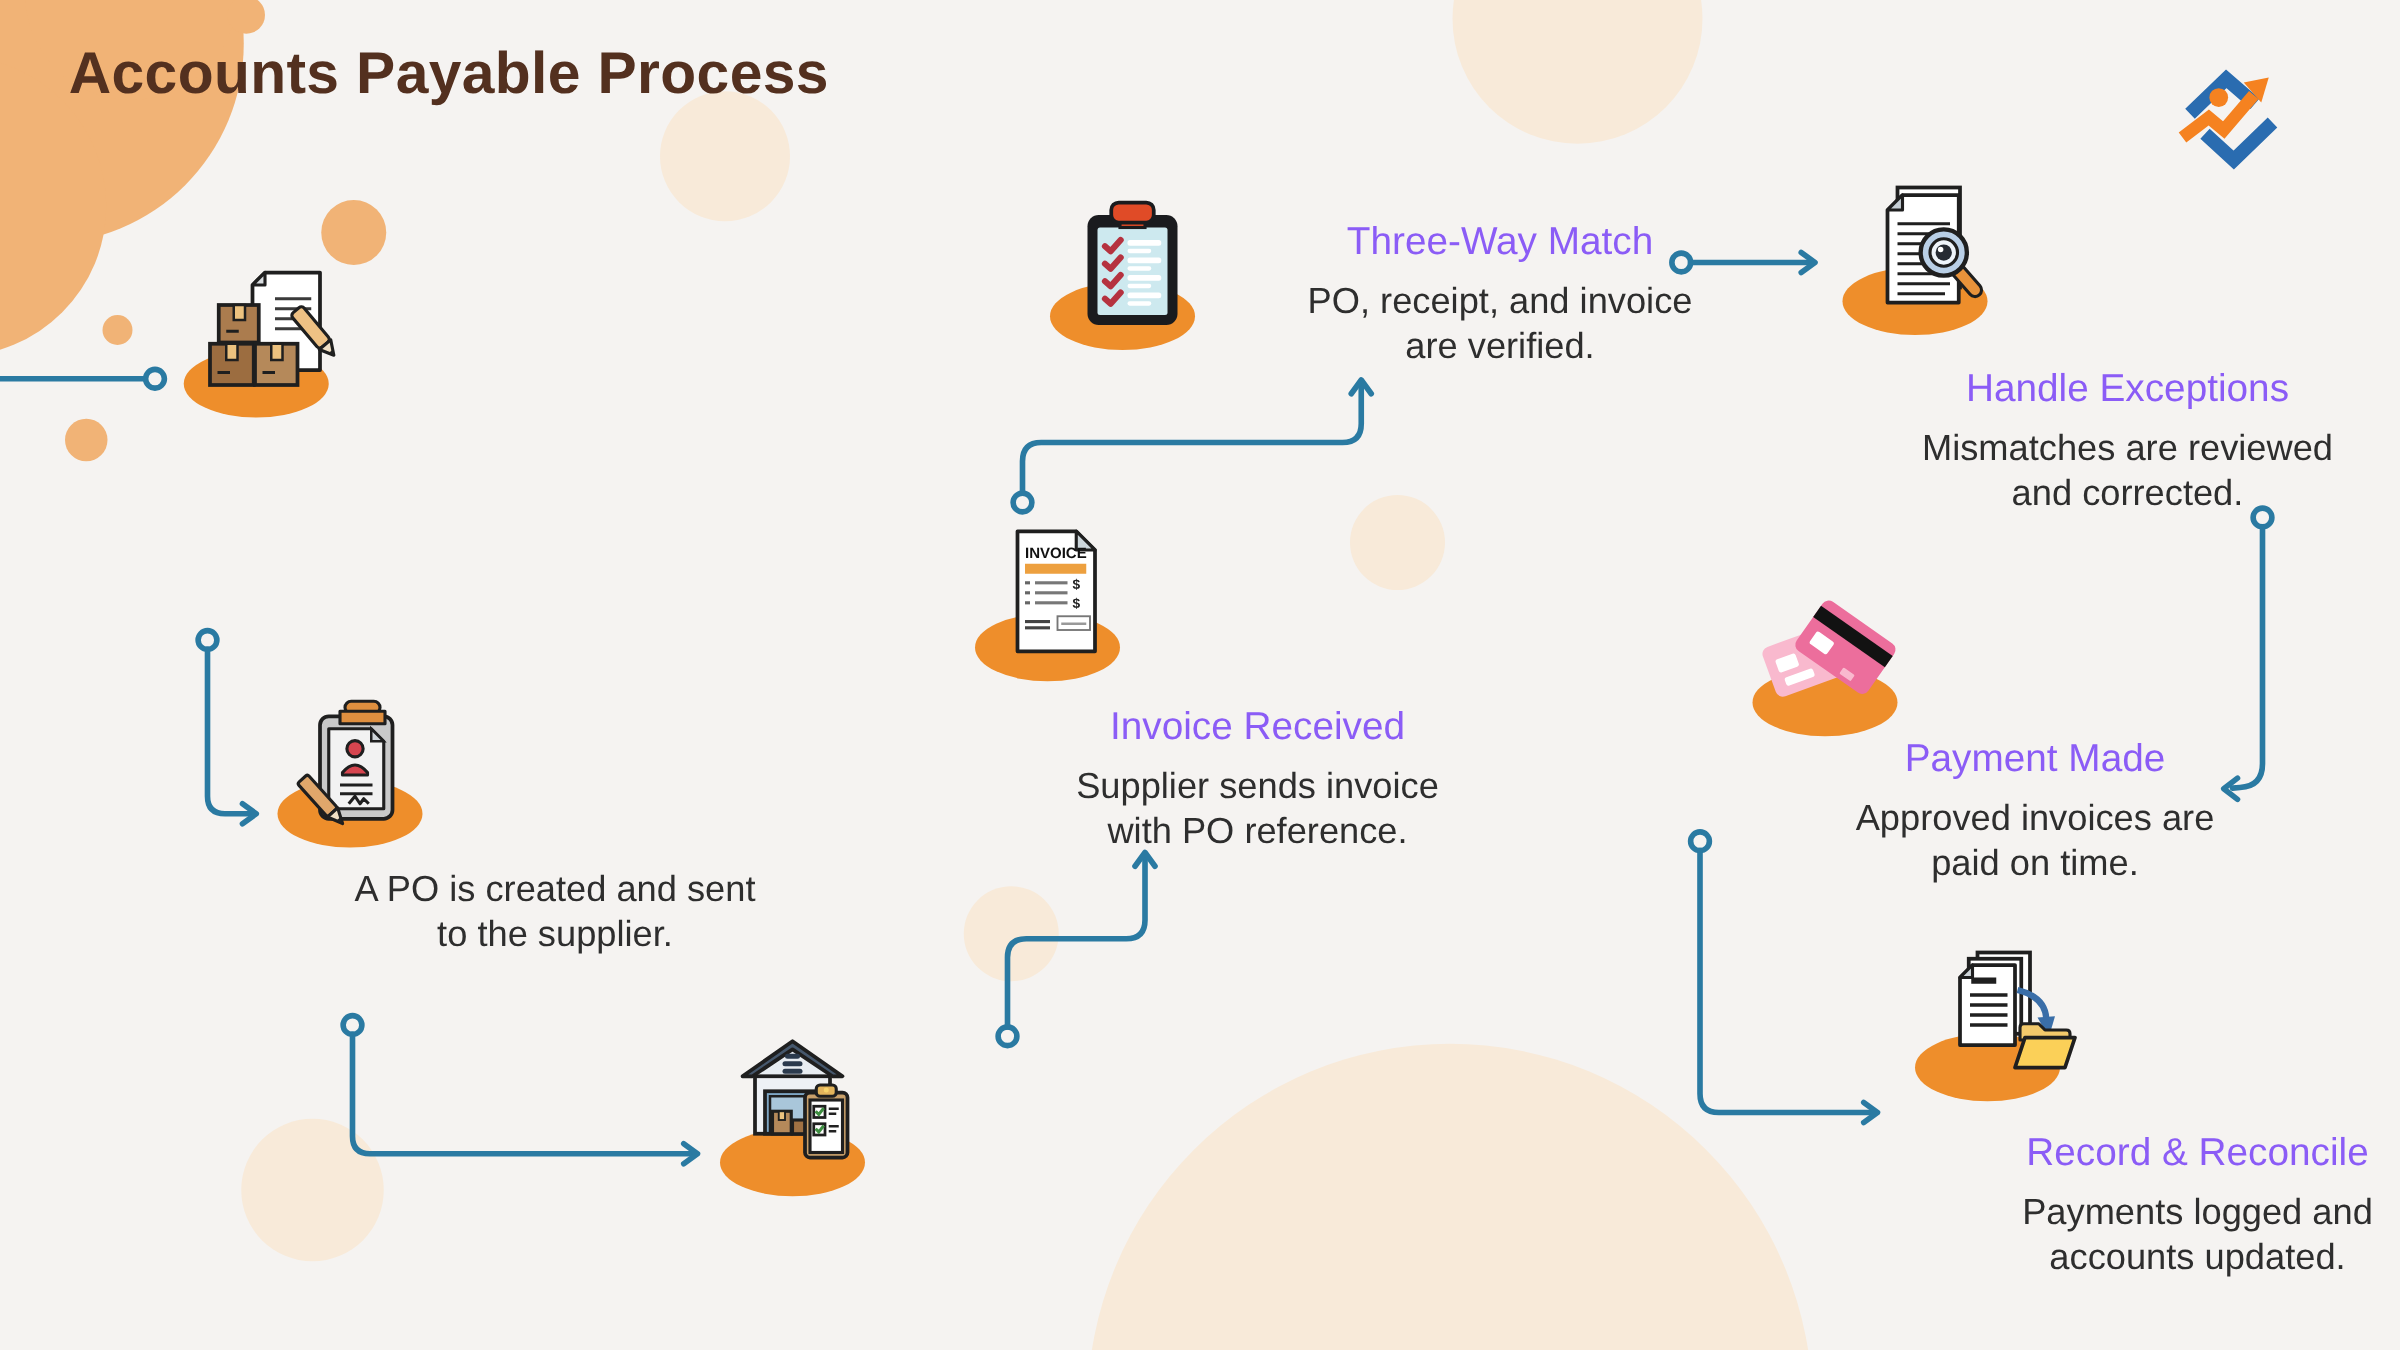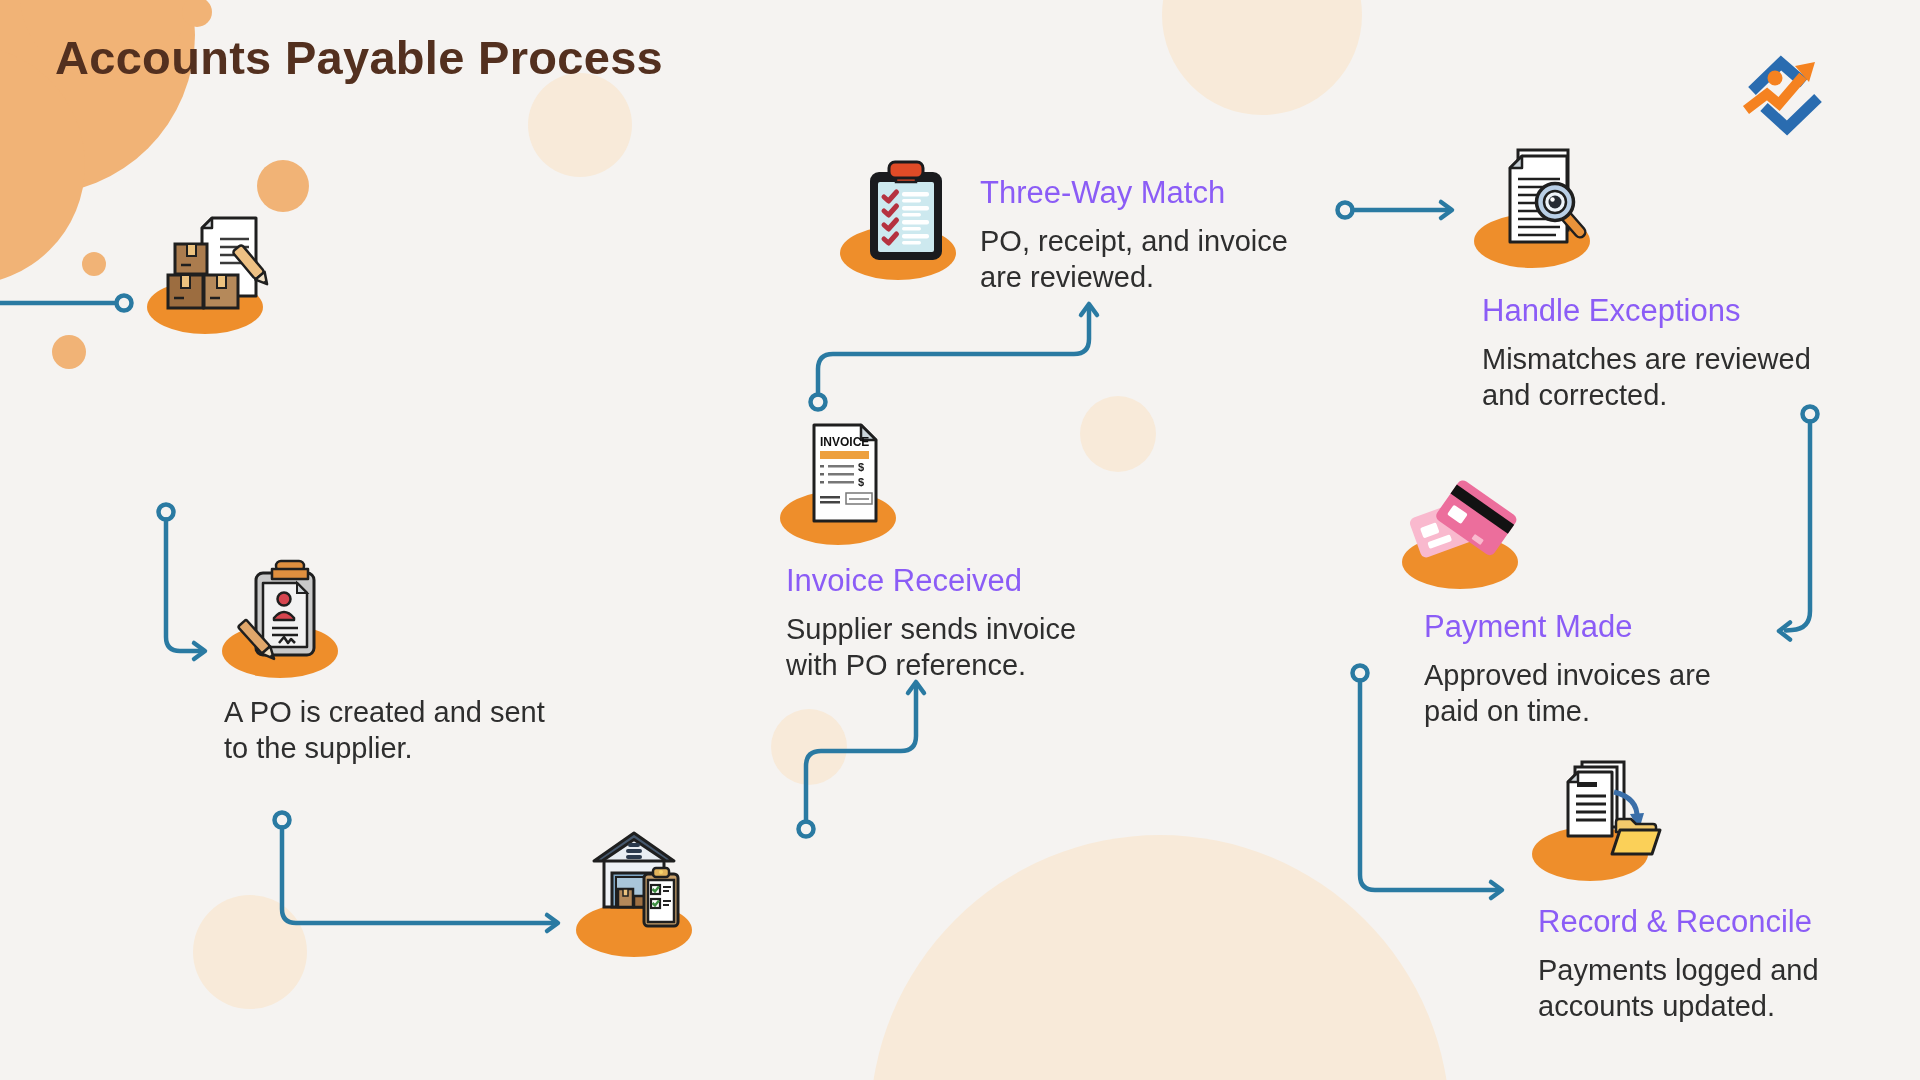--- a/index.html
+++ b/index.html
@@ -1,31 +1,31 @@
 <!DOCTYPE html>
 <html><head>
 <meta charset="utf-8">
 <style>
   html,body{margin:0;padding:0;background:#f5f3f1;}
   .stage{position:relative;width:1920px;height:1080px;background:#f5f3f1;overflow:hidden;
-         font-family:"Liberation Sans", sans-serif;}
+         font-family:"Liberation Sans", sans-serif;text-align:center;}
   .layer{position:absolute;left:0;top:0;width:1920px;height:1080px;}
   .page-title{position:absolute;left:55px;top:30px;font-size:47px;font-weight:700;
               color:#53301f;letter-spacing:.3px;margin:0;}
   .logo{position:absolute;left:1740px;top:50px;}
   .icon{position:absolute;width:160px;height:150px;}
   .s1-icon{left:125px;top:189px;} .s2-icon{left:200px;top:533px;}
   .s3-icon{left:554px;top:812px;} .s4-icon{left:758px;top:400px;}
   .s5-icon{left:818px;top:135px;} .s6-icon{left:1452px;top:123px;}
   .s7-icon{left:1380px;top:444px;} .s8-icon{left:1510px;top:736px;}
   .step-text{position:absolute;width:440px;}
   .s1-text{left:148px;top:350px;} .s2-text{left:224px;top:694px;}
   .s3-text{left:724px;top:849px;} .s4-text{left:786px;top:562px;}
   .s5-text{left:980px;top:174px;} .s6-text{left:1482px;top:292px;}
-  .s7-text{left:1408px;top:608px;margin-left:16px;} .s8-text{left:1538px;top:903px;}
+  .s7-text{left:1408px;top:588px;} .s8-text{left:1538px;top:903px;}
   .step-text h3{margin:0 0 11px 0;font-size:31px;line-height:38px;font-weight:400;
                 color:#8b5cf6;white-space:pre-line;}
   .step-text p{margin:0;font-size:29px;line-height:36px;color:#2e2e2e;white-space:pre-line;}
 </style>
 </head>
 <body>
 
 <div class="stage">
 
   <svg class="layer" viewBox="0 0 1920 1080">
@@ -264,21 +264,21 @@
 to the supplier.</p>
   </div>
   <div class="step-text s4-text">
     <h3>Invoice Received</h3>
     <p>Supplier sends invoice
 with PO reference.</p>
   </div>
   <div class="step-text s5-text">
     <h3>Three-Way Match</h3>
     <p>PO, receipt, and invoice
-are reviewed.</p>
+are verified.</p>
   </div>
   <div class="step-text s6-text">
     <h3>Handle Exceptions</h3>
     <p>Mismatches are reviewed
 and corrected.</p>
   </div>
   <div class="step-text s7-text">
     <h3>Payment Made</h3>
     <p>Approved invoices are
 paid on time.</p>

